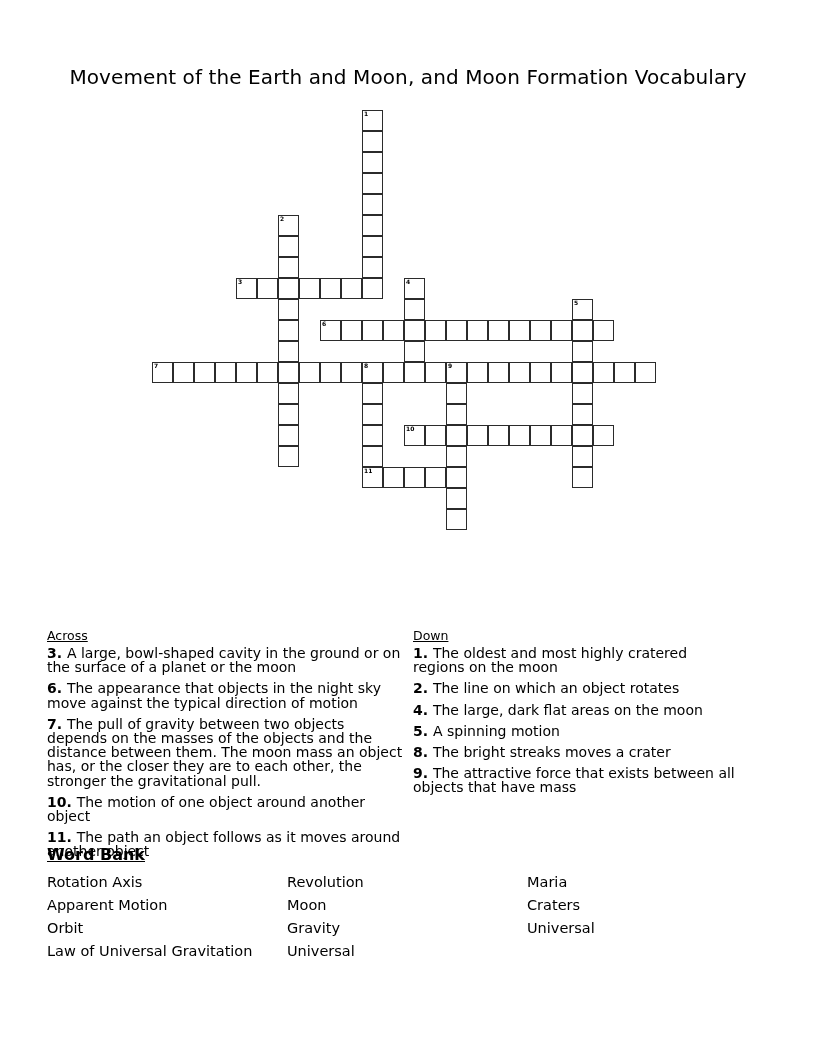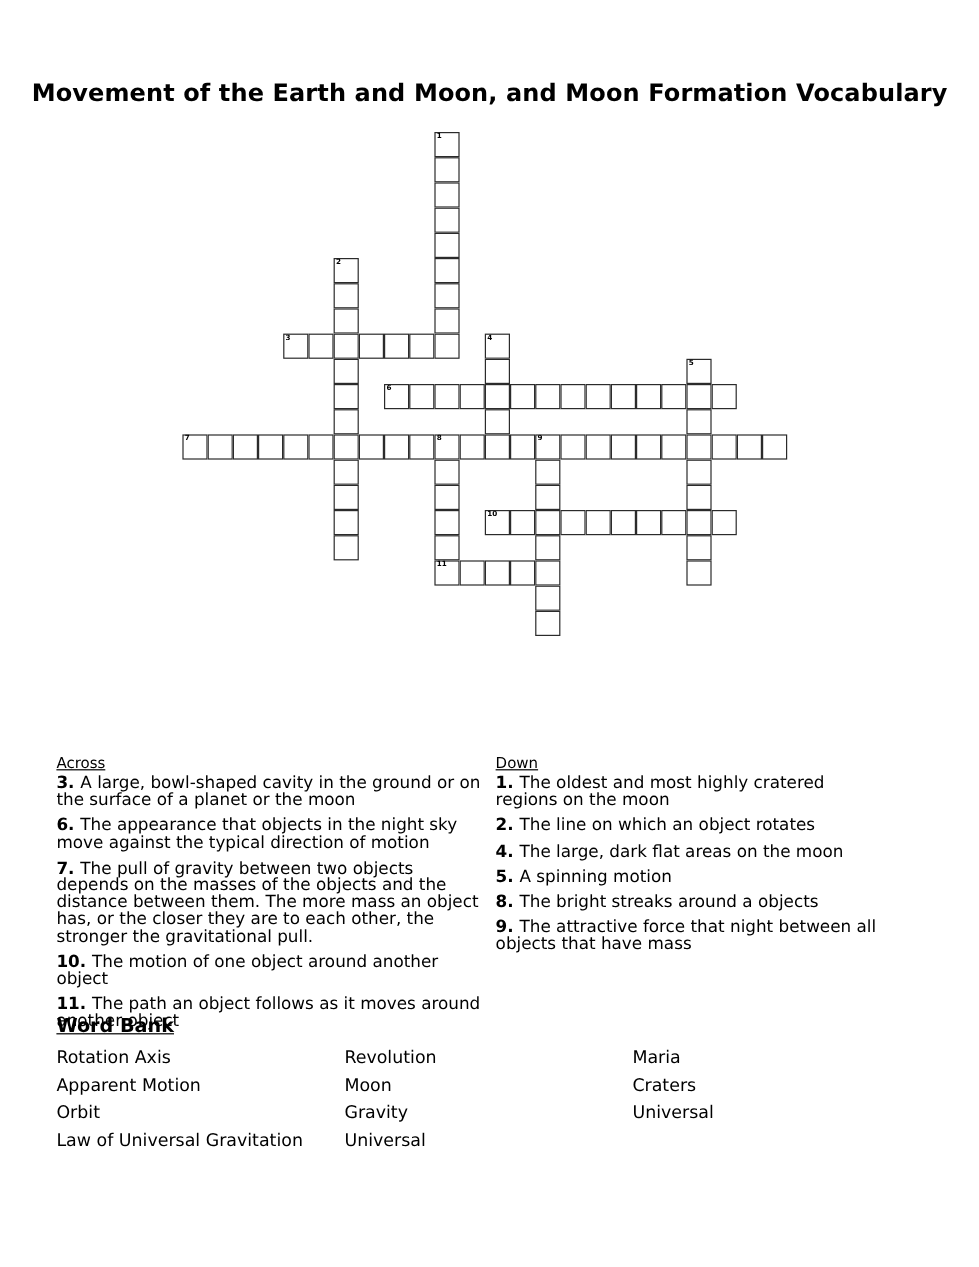--- a/index.html
+++ b/index.html
@@ -24,21 +24,21 @@
   }
 
   
   .title {
     position: absolute;
     left: 0;
     top: 52px;
     width: 816px;
     text-align: center;
     font-size: 20px;
-    font-weight: 700;
+    font-weight: 400;
     letter-spacing: 0.1px;
     white-space: nowrap;
   }
 
   
   .grid-wrap {
     position: absolute;
     left: 152px;
     top: 110px;
     width: 520px;
@@ -247,34 +247,34 @@
       <div class="cell" style="left: 252px; top: 357px;"></div>
       <div class="cell" style="left: 273px; top: 357px;"></div>
     </div>
 
   <div class="clues">
     <div class="clue-col across">
       <div class="clue-head">Across</div>
       <div>
           <p class="clue"><span class="n">3. </span><span>A large, bowl-shaped cavity in the ground or on the surface of a planet or the moon</span></p>
           <p class="clue"><span class="n">6. </span><span>The appearance that objects in the night sky move against the typical direction of motion</span></p>
-          <p class="clue"><span class="n">7. </span><span>The pull of gravity between two objects depends on the masses of the objects and the distance between them. The more mass an object has, or the closer they are to each other, the stronger the gravitational pull.</span></p>
+          <p class="clue"><span class="n">7. </span><span>The pull of gravity between two objects depends on the masses of the objects and the distance between them. The moon mass an object has, or the closer they are to each other, the stronger the gravitational pull.</span></p>
           <p class="clue"><span class="n">10. </span><span>The motion of one object around another object</span></p>
           <p class="clue"><span class="n">11. </span><span>The path an object follows as it moves around another object</span></p>
         </div>
     </div>
     <div class="clue-col down">
       <div class="clue-head">Down</div>
       <div>
           <p class="clue"><span class="n">1. </span><span>The oldest and most highly cratered regions on the moon</span></p>
           <p class="clue"><span class="n">2. </span><span>The line on which an object rotates</span></p>
           <p class="clue"><span class="n">4. </span><span>The large, dark flat areas on the moon</span></p>
           <p class="clue"><span class="n">5. </span><span>A spinning motion</span></p>
-          <p class="clue"><span class="n">8. </span><span>The bright streaks around a objects</span></p>
-          <p class="clue"><span class="n">9. </span><span>The attractive force that night between all objects that have mass</span></p>
+          <p class="clue"><span class="n">8. </span><span>The bright streaks moves a crater</span></p>
+          <p class="clue"><span class="n">9. </span><span>The attractive force that exists between all objects that have mass</span></p>
         </div>
     </div>
   </div>
 
   <div class="wordbank">
     <div class="wb-head">Word Bank</div>
     <div class="wb-cols">
         <div class="wb-col c0">
           <div class="wb-item">Rotation Axis</div>
           <div class="wb-item">Apparent Motion</div>

